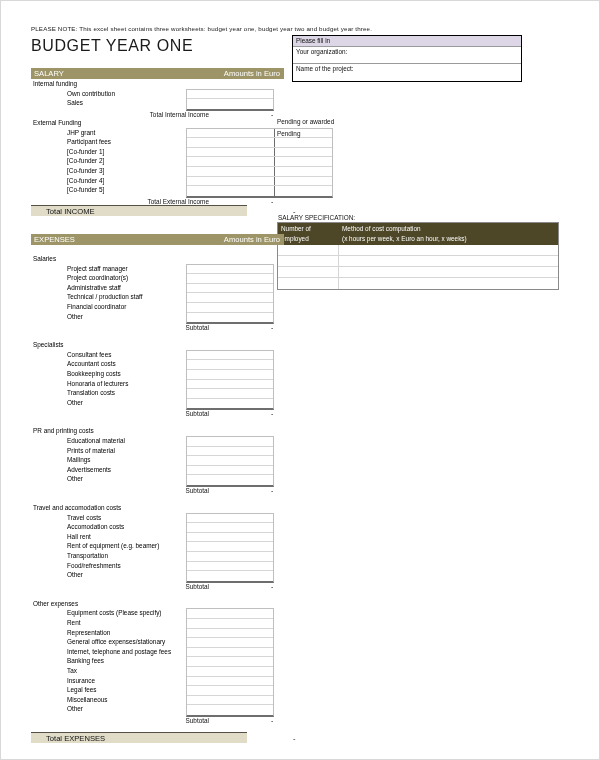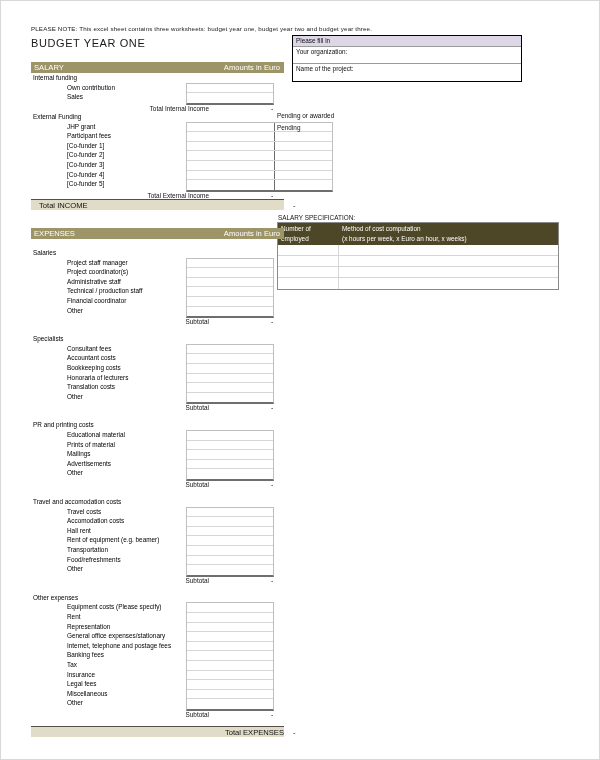--- a/index.html
+++ b/index.html
@@ -33,21 +33,21 @@
 
   
   .note {
     font-size: 6.2px;
     letter-spacing: 0.15px;
     color: #1a1a1a;
     white-space: nowrap;
     margin-bottom: 5px;
   }
   .doc-title {
-    font-size: 11px;
+    font-size: 16px;
     letter-spacing: 0.6px;
     color: #1a1a1a;
     margin-bottom: 13px;
   }
 
   
   .band {
     background: #9d9567;
     color: #ffffff;
     height: 11px;
@@ -60,22 +60,22 @@
     width: 253px;
   }
   .band .right { text-align: left; }
 
   .total-band {
     background: #e0dcc8;
     border-top: 1.4px solid #555047;
     height: 11px;
     line-height: 11px;
     font-size: 7.6px;
-    width: 253px;
-    padding-left: 8px;
+    width: 216px;
+    padding-left: 15px;
     box-sizing: border-box;
     color: #111;
     position: relative;
   }
   .total-band .amt {
     position: absolute;
     left: 262px;
     top: 0;
     font-size: 7.5px;
     color: #111;
@@ -483,19 +483,19 @@
             <div class="cell"></div>
             <div class="cell"></div>
           </div>
           <div class="subtotal-row" style="top: 2px;">
             <div class="lbl">Subtotal</div>
             <div class="amt">-</div>
           </div>
         </div>
       </div>
 
-    <div class="total-band" style="margin-top:7px;text-align:right;">
+    <div class="total-band" style="margin-top:7px;">
       <span>Total EXPENSES</span>
       <span class="amt">-</span>
     </div>
 
   </div>
 </div>
 
 </body></html>

